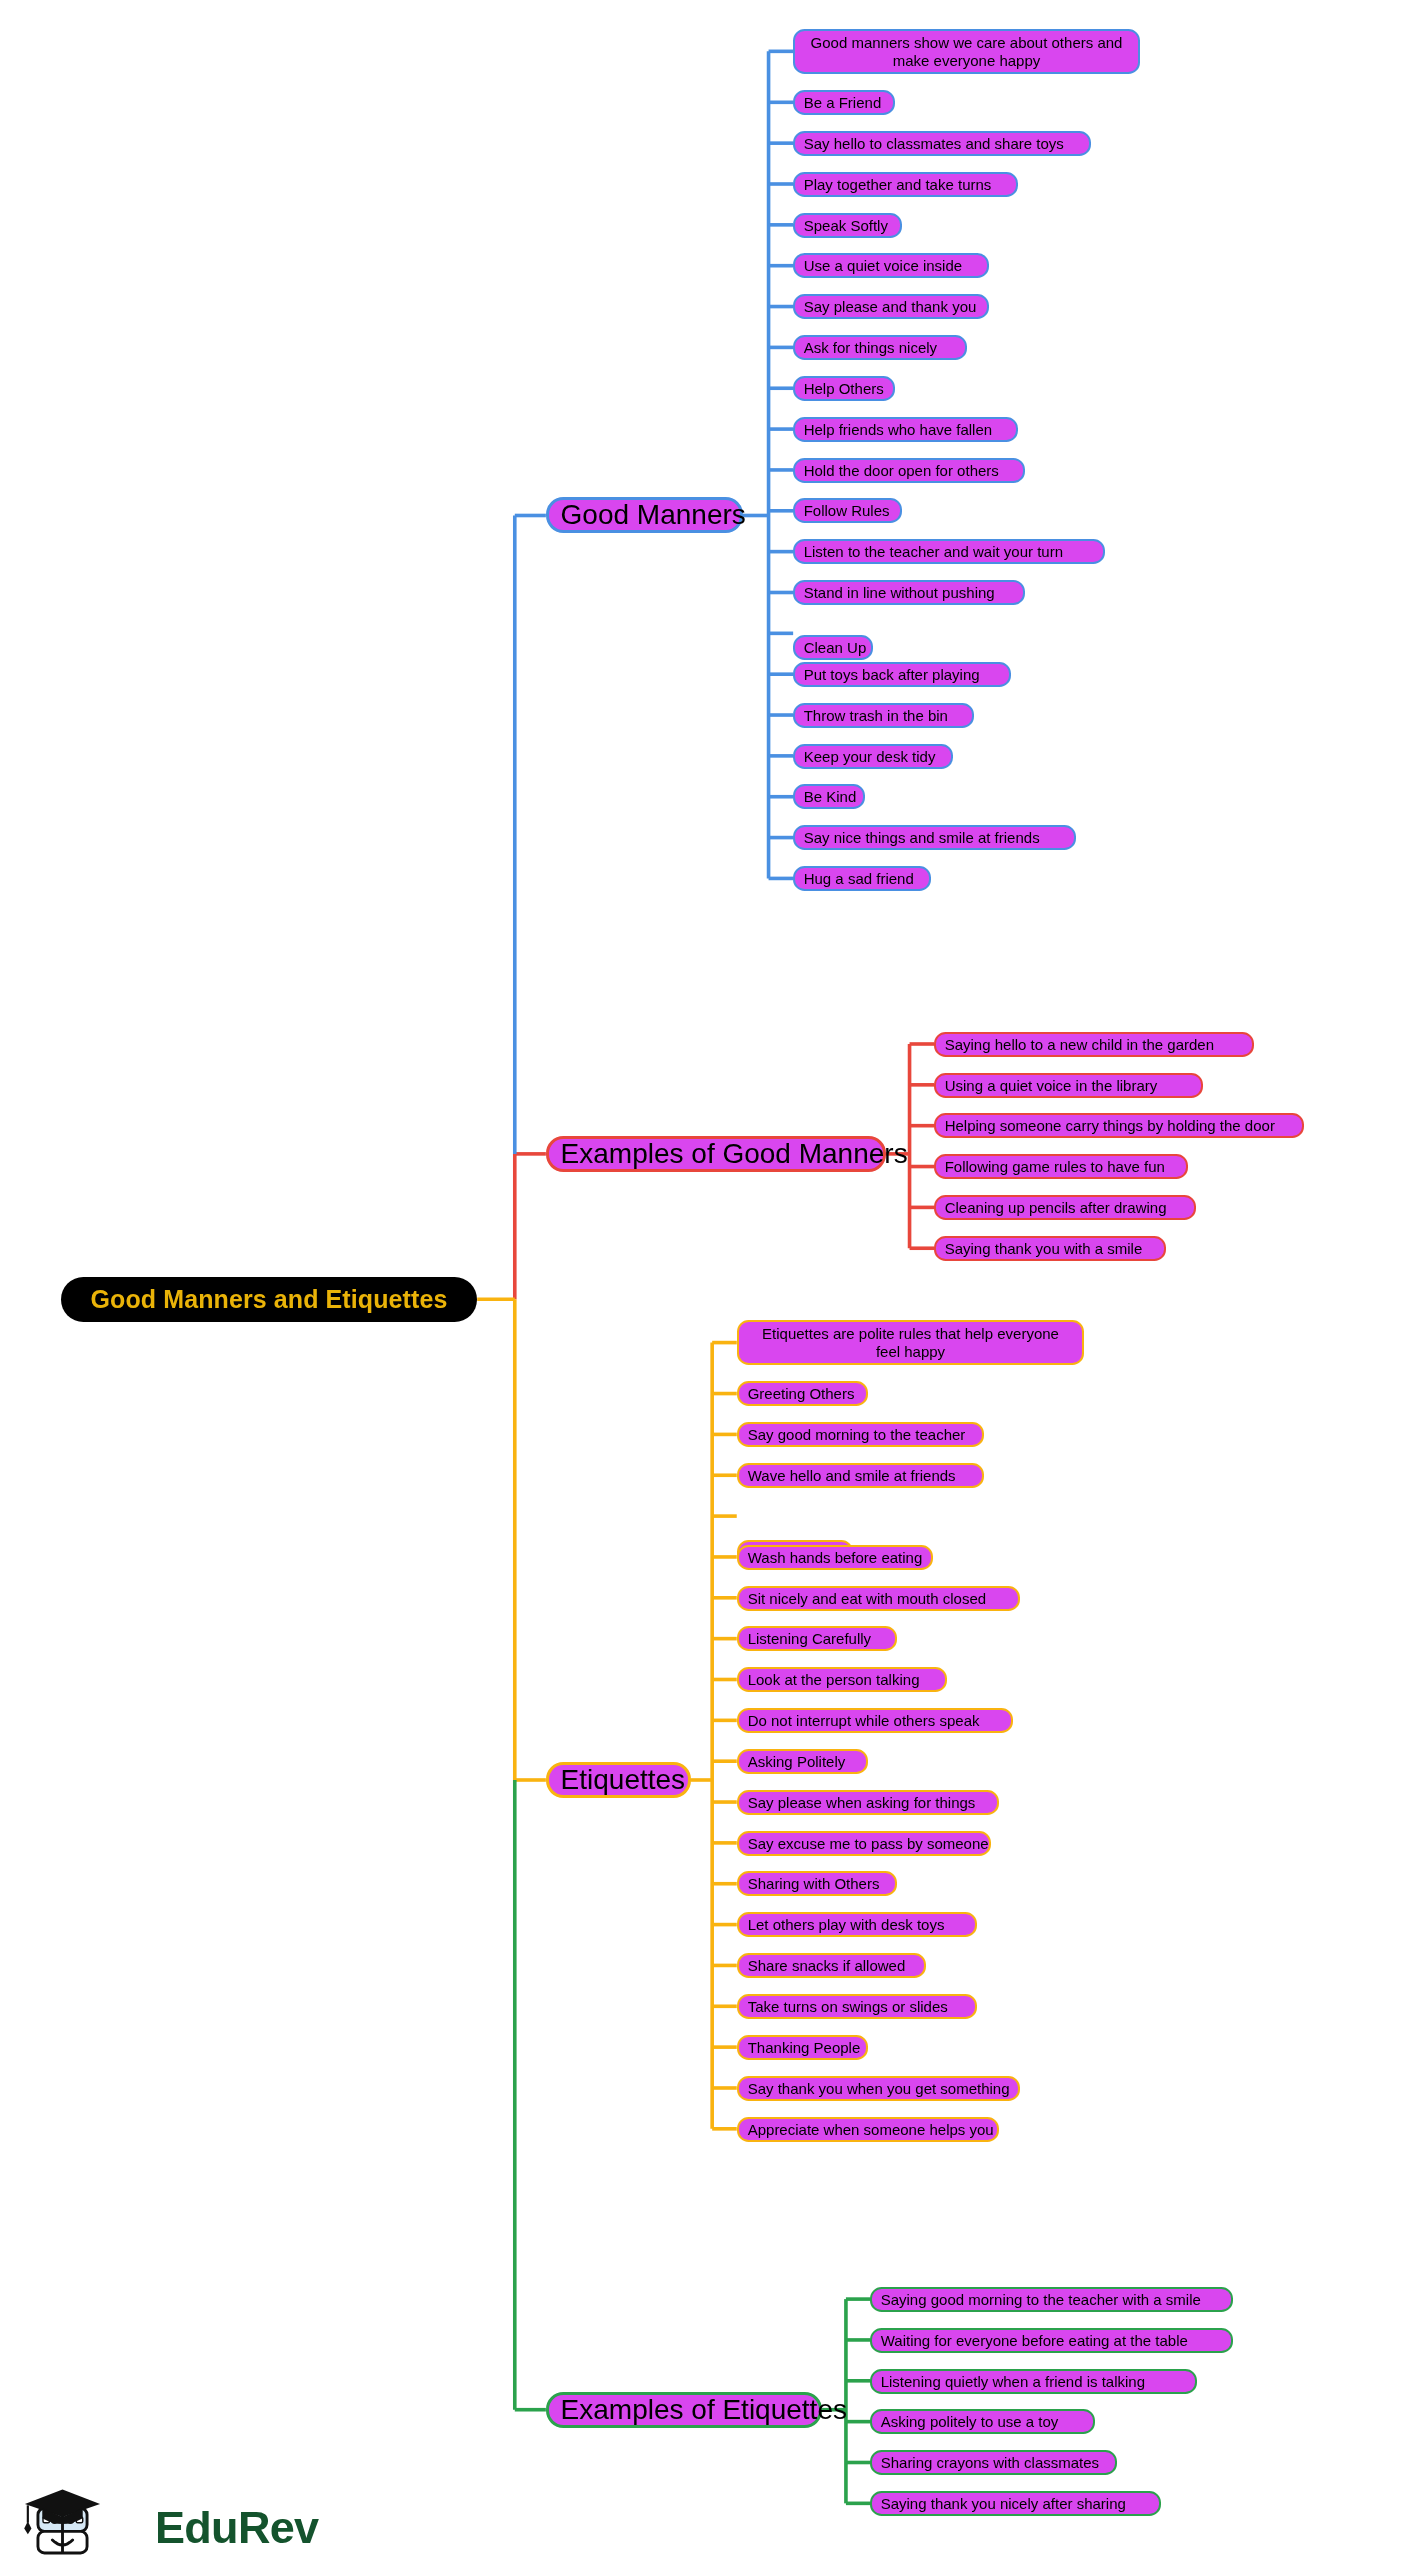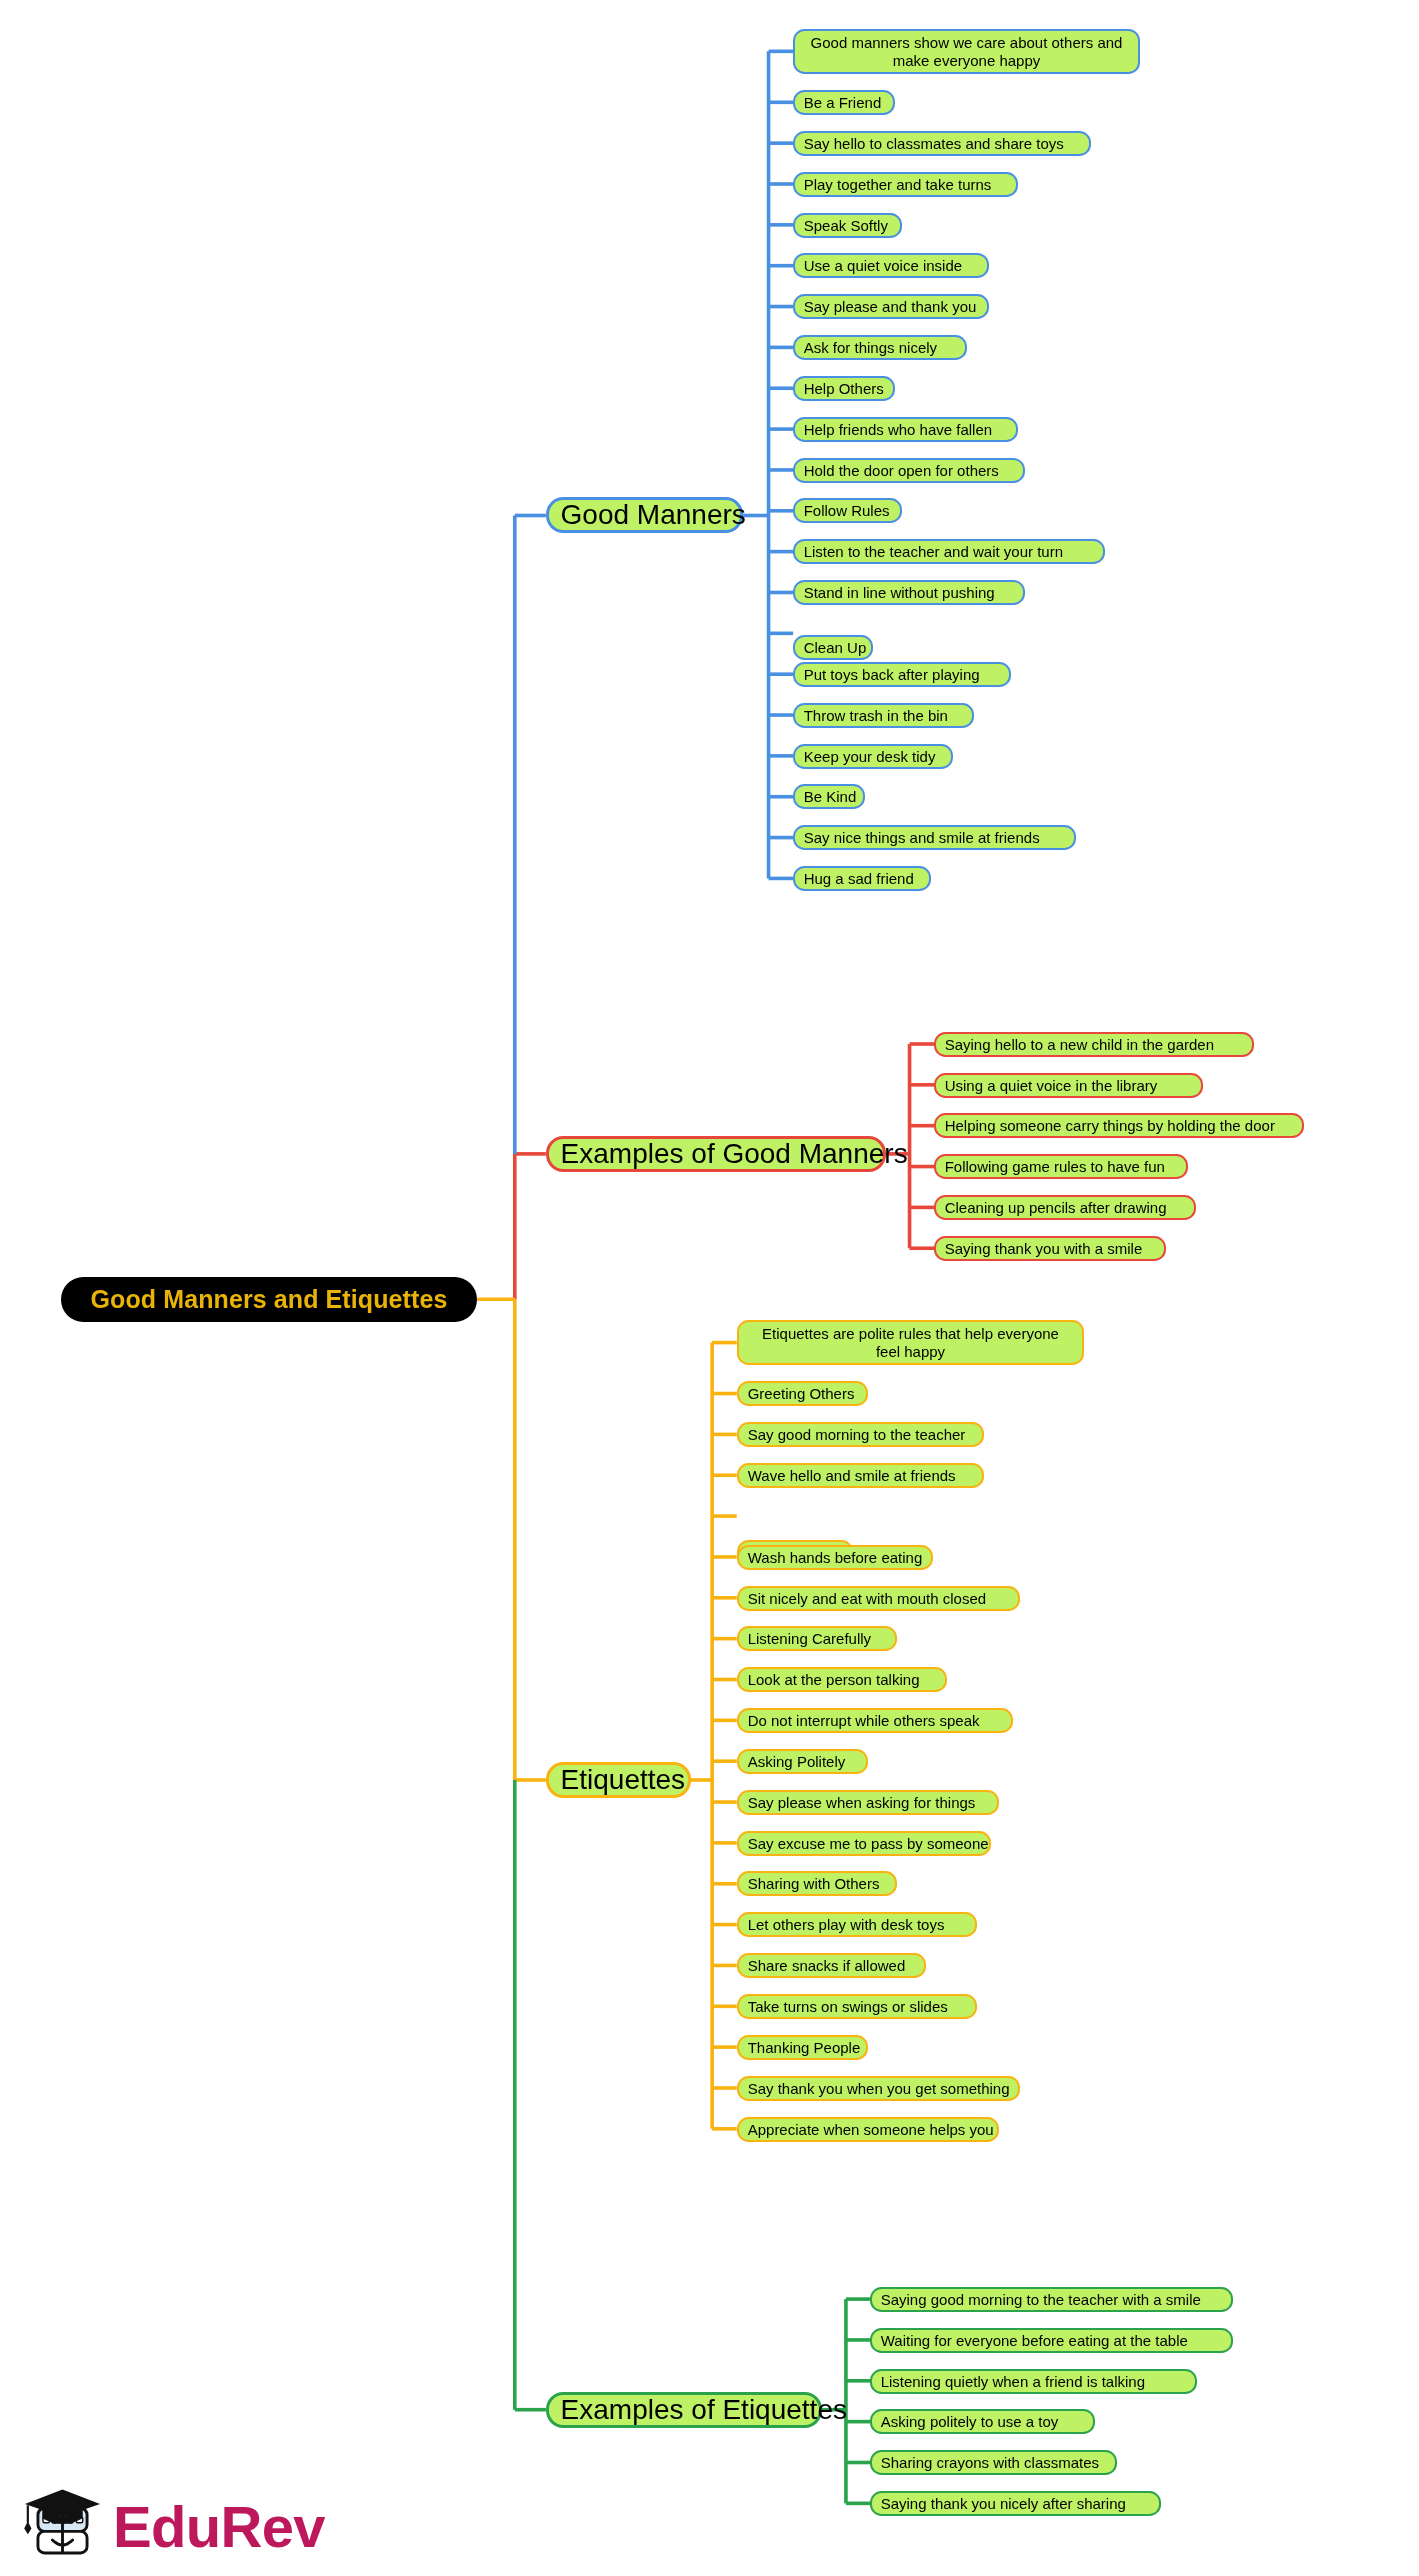--- a/index.html
+++ b/index.html
@@ -25,21 +25,21 @@
     left: 0; top: 0;
     width: 1420px;
     height: 2576px;
     pointer-events: none;
   }
 
   
   .node {
     position: absolute;
     box-sizing: border-box;
-    background: #bef264;
+    background: #d946ef;
     border-style: solid;
     border-width: 3.6px;
     border-radius: 13px;
     display: flex;
     align-items: center;
     justify-content: flex-start;
     padding: 0 8.7px;
     white-space: nowrap;
     line-height: 1.15;
   }
@@ -100,25 +100,26 @@
     left: 22px;
     top: 2487px;
     width: 289px;
     height: 80px;
     display: flex;
     align-items: center;
     gap: 10px;
   }
   #logo-mark { width: 81px; height: 78px; flex: none; }
   #logo-text {
-    font-size: 58px;
+    font-size: 45px;
     font-weight: bold;
-    color: #be185d;
+    color: #14532d;
     letter-spacing: -0.7px;
     line-height: 1;
+    margin-left: 42px;
   }
 </style>
 </head>
 <body>
 
 <div id="canvas">
 
   <svg id="wires" viewBox="0 0 1964 3563" preserveAspectRatio="none">
       <path d="M712 713 L755 713" stroke="#4a90e2" stroke-width="5" fill="none" stroke-linecap="butt"></path>
       <path d="M712 1596 L755 1596" stroke="#e8473c" stroke-width="5" fill="none" stroke-linecap="butt"></path>

